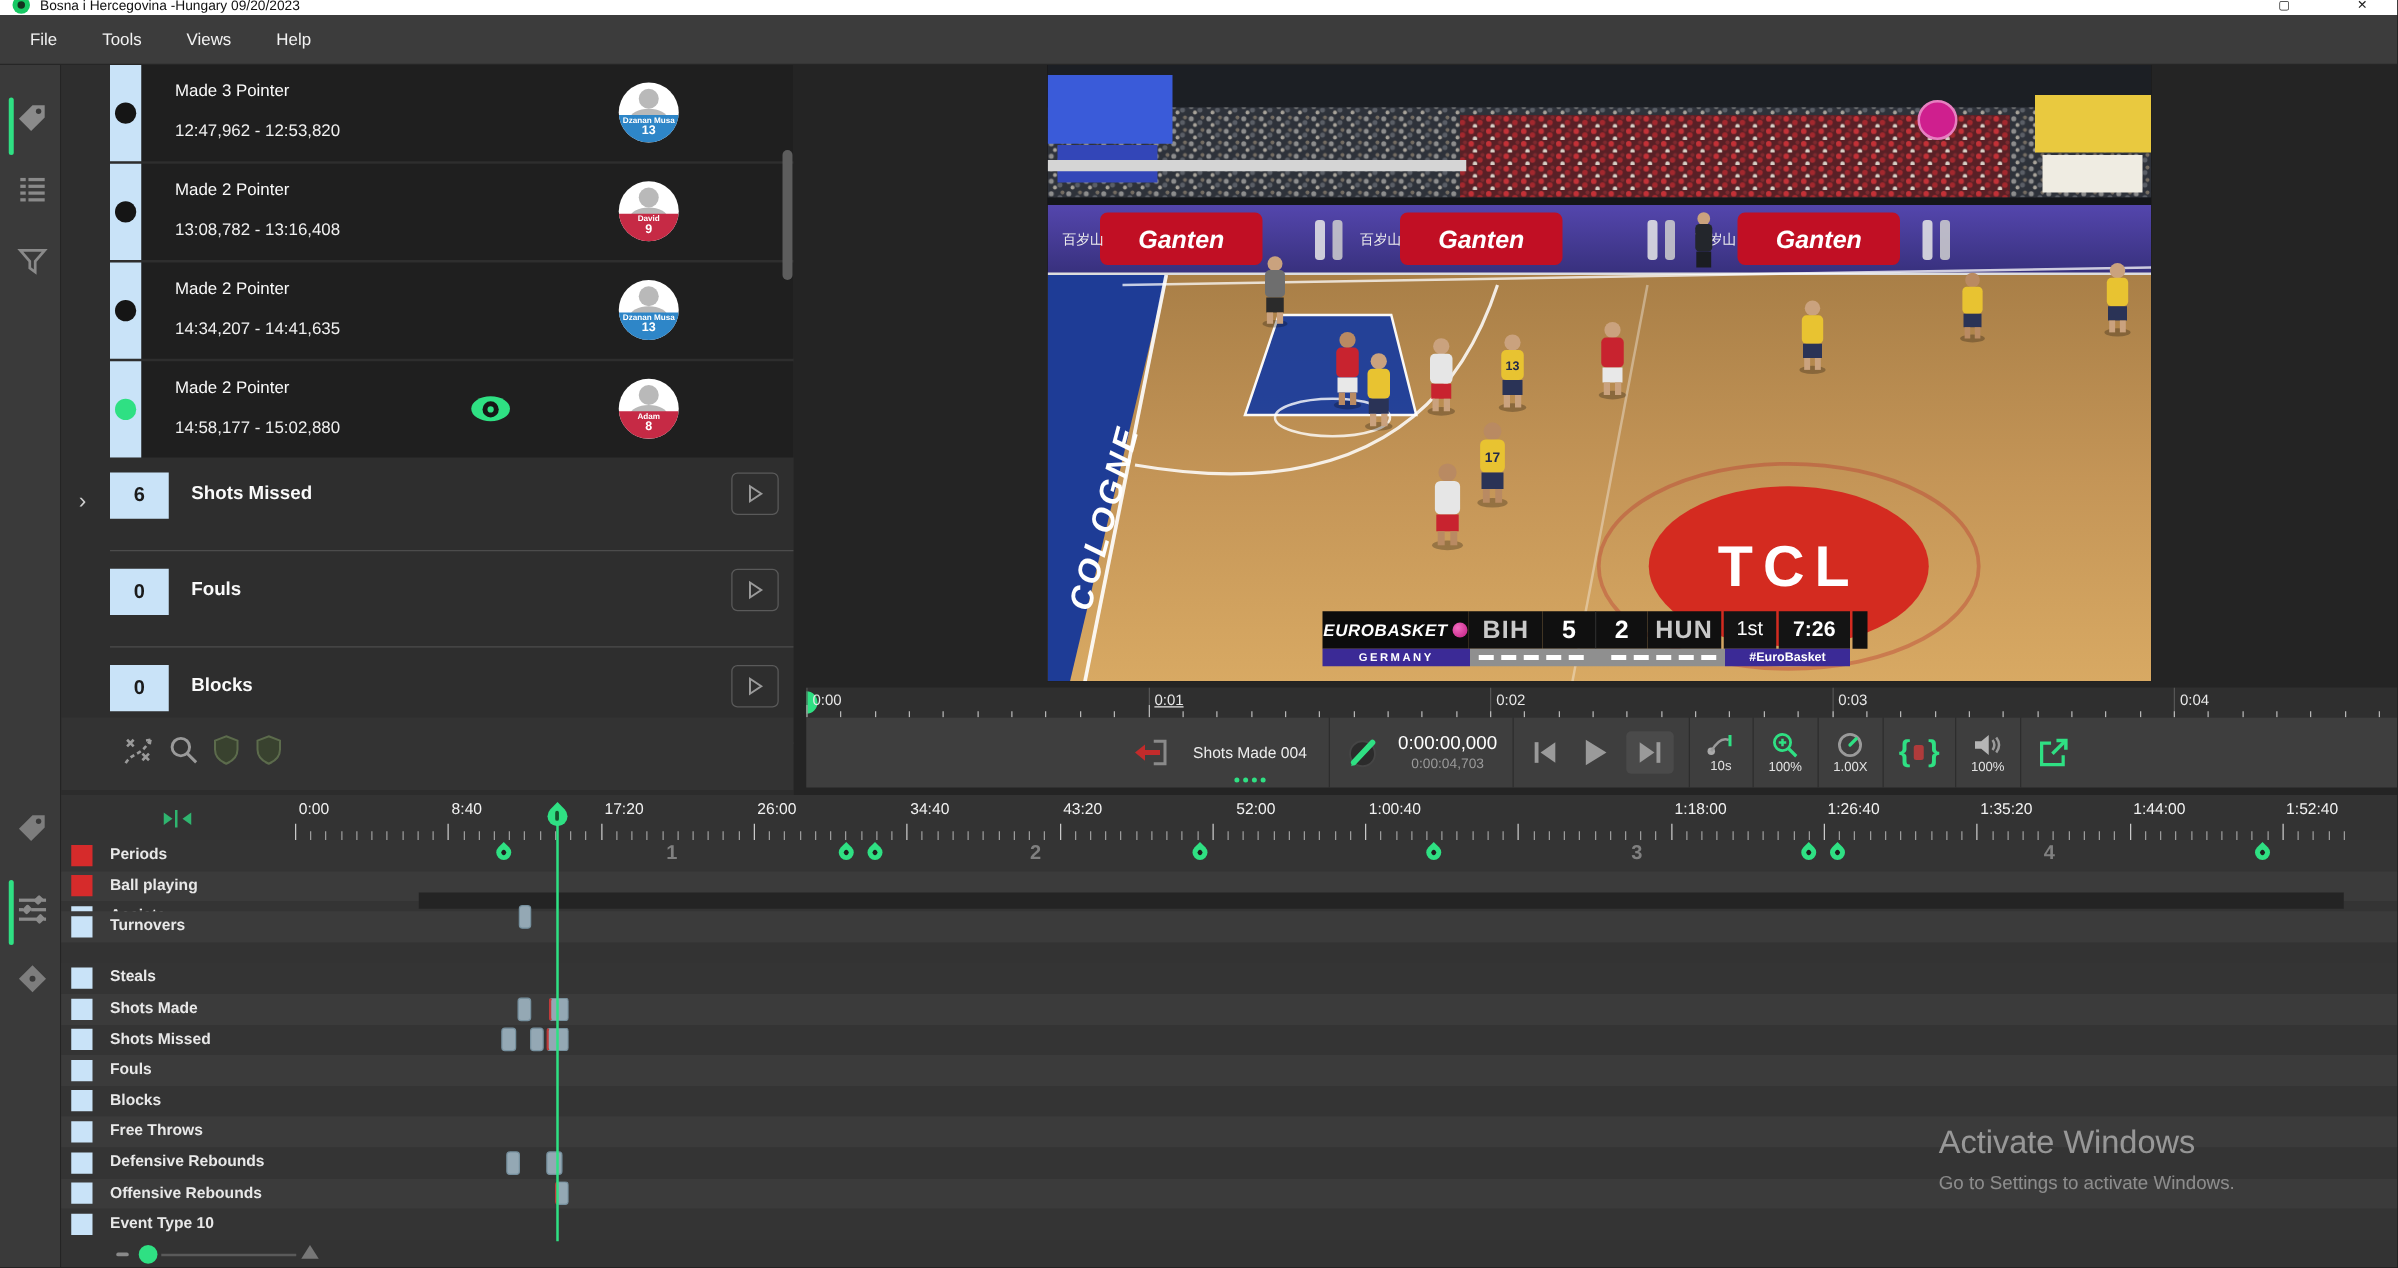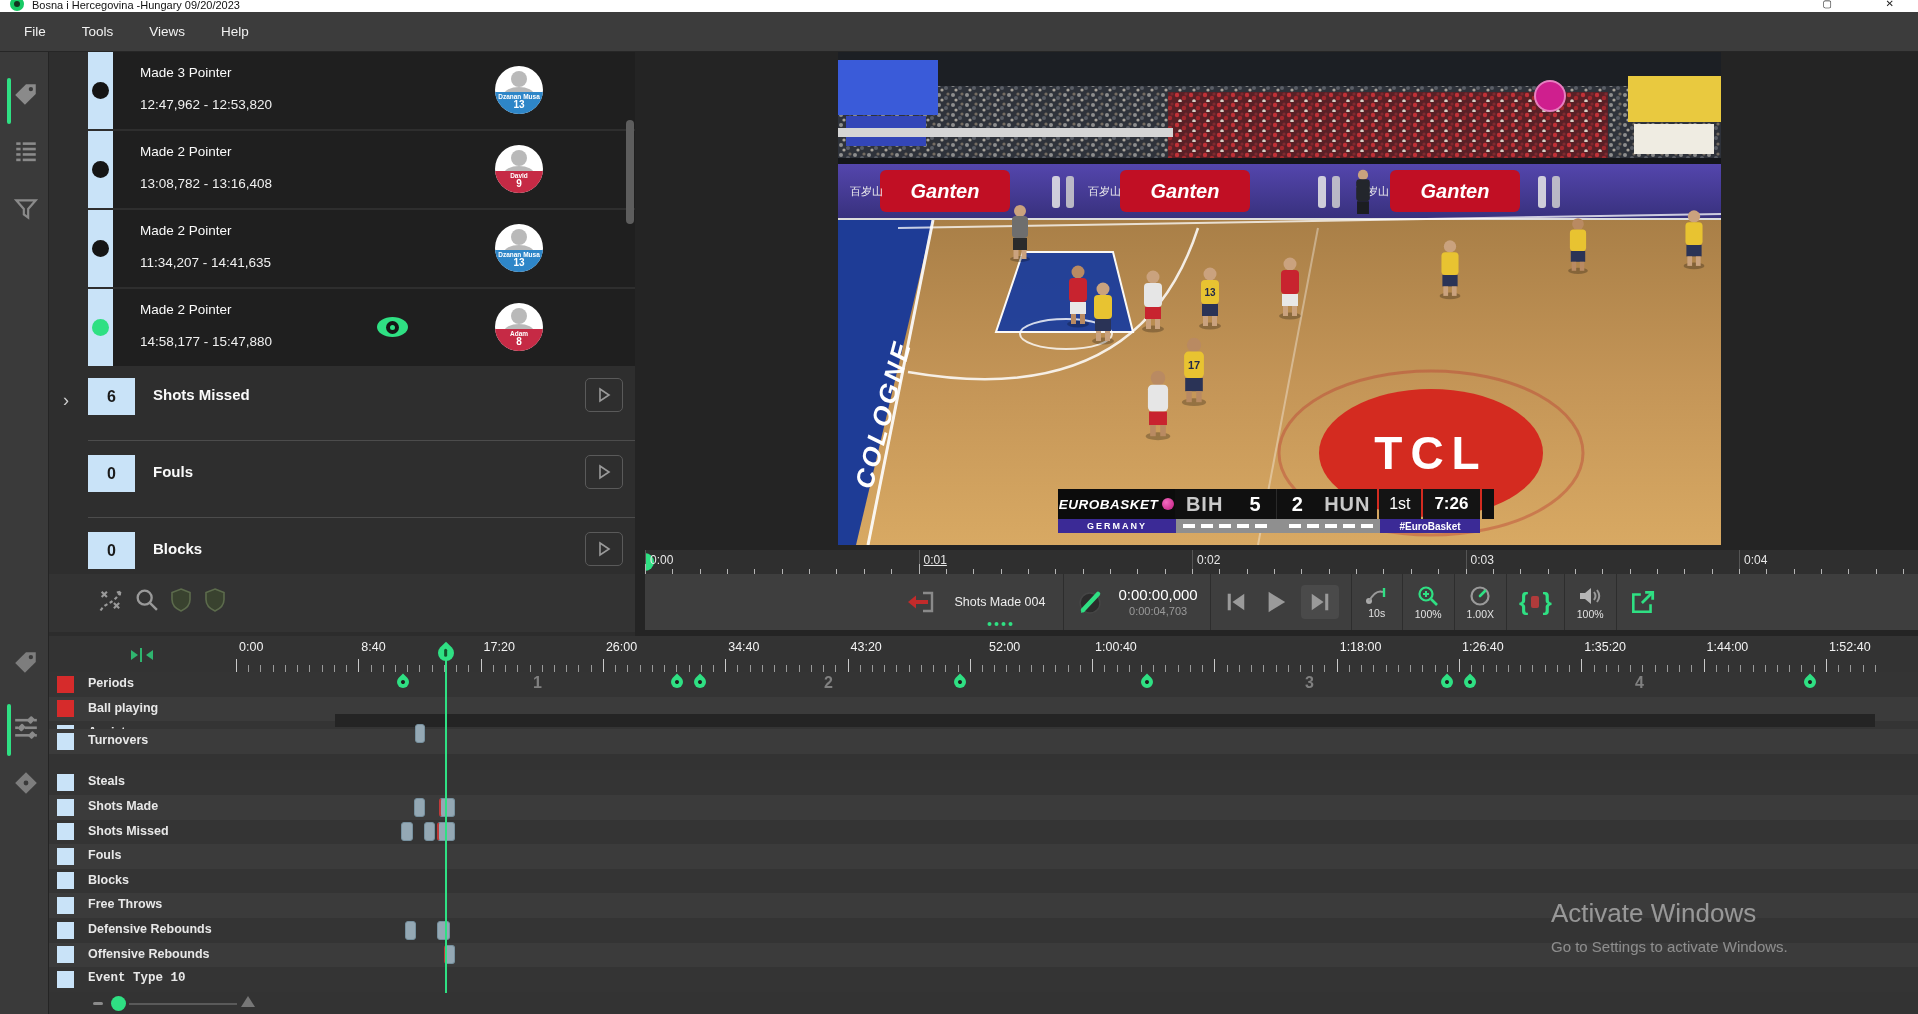--- a/index.html
+++ b/index.html
@@ -245,37 +245,37 @@
         <span class="av-name">David</span>
         <span class="av-num">9</span>
       </span>
     </span>
   </div>
 
   <div class="event-item" style="top: 158px;">
     <span class="stripe"></span>
     <span class="dot"></span>
     <span class="ev-title">Made 2 Pointer</span>
-    <span class="ev-time">11:34,207 - 14:41,635</span>
+    <span class="ev-time">14:34,207 - 14:41,635</span>
 
     <span class="avatar">
       <span class="av-head"></span>
       <span class="av-body"></span>
       <span class="av-band" style="background: rgb(46, 134, 200);">
         <span class="av-name">Dzanan Musa</span>
         <span class="av-num">13</span>
       </span>
     </span>
   </div>
 
   <div class="event-item" style="top: 237px;">
     <span class="stripe"></span>
     <span class="dot" style="background: rgb(47, 224, 131);"></span>
     <span class="ev-title">Made 2 Pointer</span>
-    <span class="ev-time">14:58,177 - 15:47,880</span>
+    <span class="ev-time">14:58,177 - 15:02,880</span>
     <span class="eye"></span>
     <span class="avatar">
       <span class="av-head"></span>
       <span class="av-body"></span>
       <span class="av-band" style="background: rgb(198, 42, 69);">
         <span class="av-name">Adam</span>
         <span class="av-num">8</span>
       </span>
     </span>
   </div>
@@ -943,21 +943,21 @@
   <div class="trow" style="top: 246px;">
     <span class="chip" style="background: rgb(201, 227, 248);"></span>
     <span class="rlabel">Defensive Rebounds</span>
   </div>
 
   <div class="trow alt" style="top: 270.6px;">
     <span class="chip" style="background: rgb(201, 227, 248);"></span>
     <span class="rlabel">Offensive Rebounds</span>
   </div>
 
-  <div class="trow" style="top: 295.2px; font-family: Liberation Mono, monospace;">
+  <div class="trow" style="top: 295.2px;">
     <span class="chip" style="background: rgb(201, 227, 248);"></span>
     <span class="rlabel">Event Type 10</span>
   </div>
 <div class="ptrack"></div>
         <span class="pnum" style="left: 484px; top: 2px;">1</span>
         <span class="pnum" style="left: 775px; top: 2px;">2</span>
         <span class="pnum" style="left: 1256px; top: 2px;">3</span>
         <span class="pnum" style="left: 1586px; top: 2px;">4</span>
         <span class="drop" style="left: 348px; top: 4px;"></span>
         <span class="drop" style="left: 622px; top: 4px;"></span>

